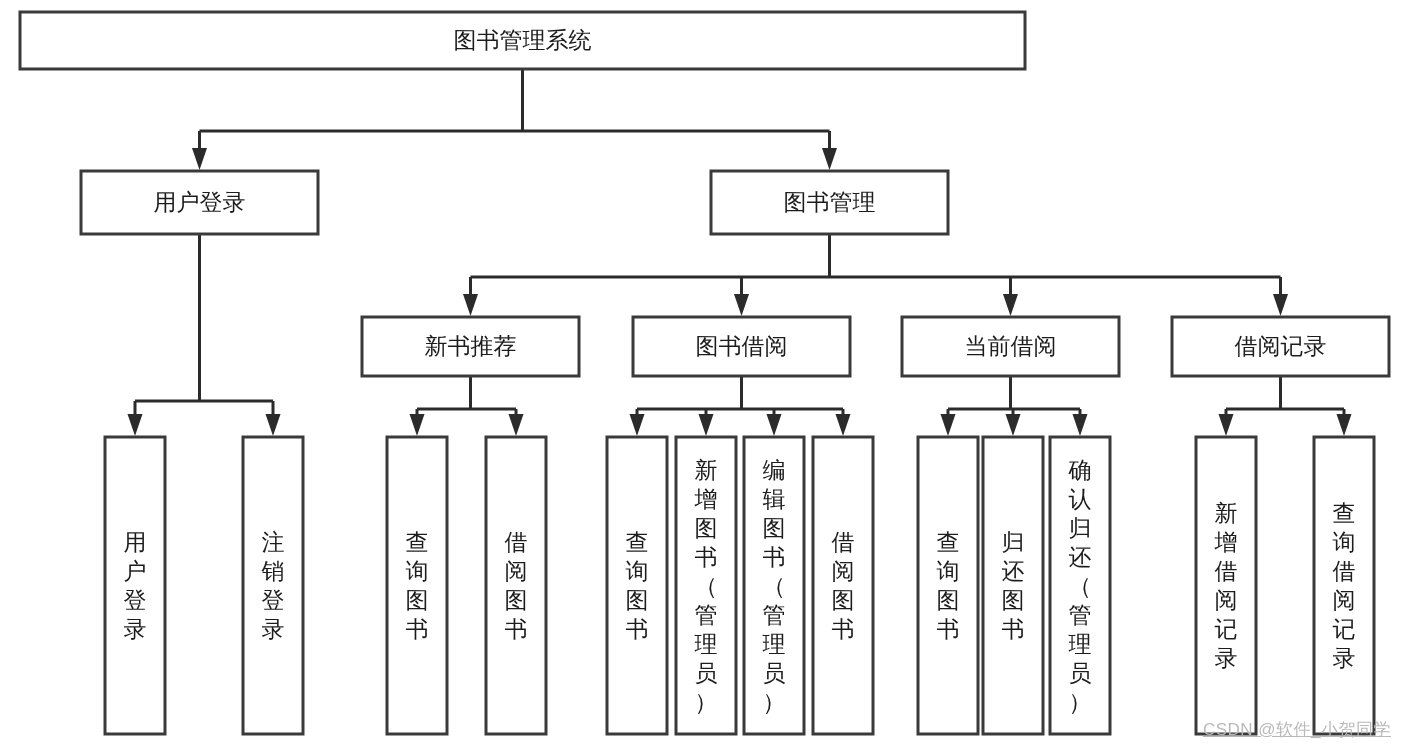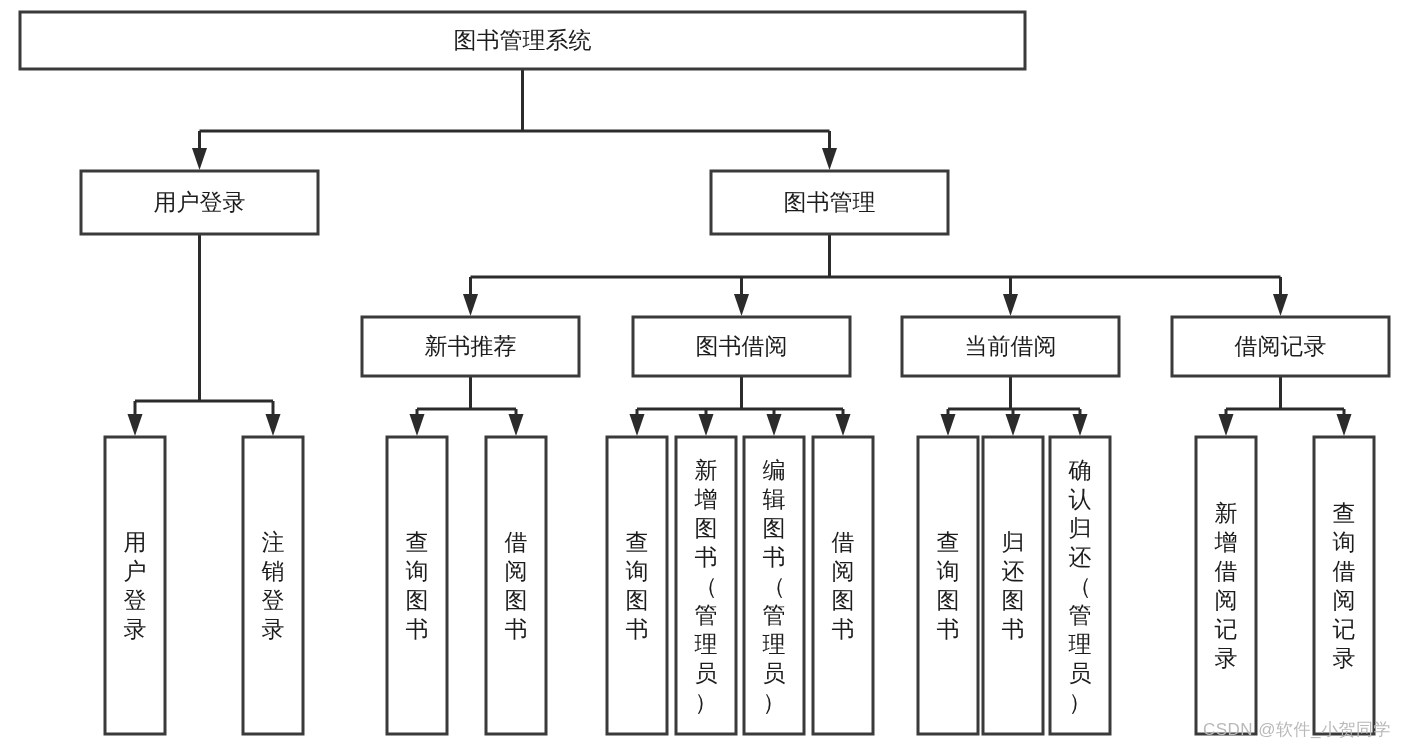--- a/index.html
+++ b/index.html
@@ -55,20 +55,21 @@
   }
   .watermark-text {
     position: absolute;
     right: 14px;
     bottom: 6px;
     font-family: "Liberation Sans", "DejaVu Sans", sans-serif;
     font-size: 17px;
     color: #b9b9b9;
     white-space: nowrap;
     letter-spacing: 0.5px;
+    text-decoration: underline;
   }
 </style>
 </head>
 <body>
 
 <div id="diagram-root">
   <svg id="diagram-svg" viewBox="0 0 1405 747">
     <g id="edge-layer">
         <g>
           <path class="connector" d="M522.5 69 L522.5 131"></path>

